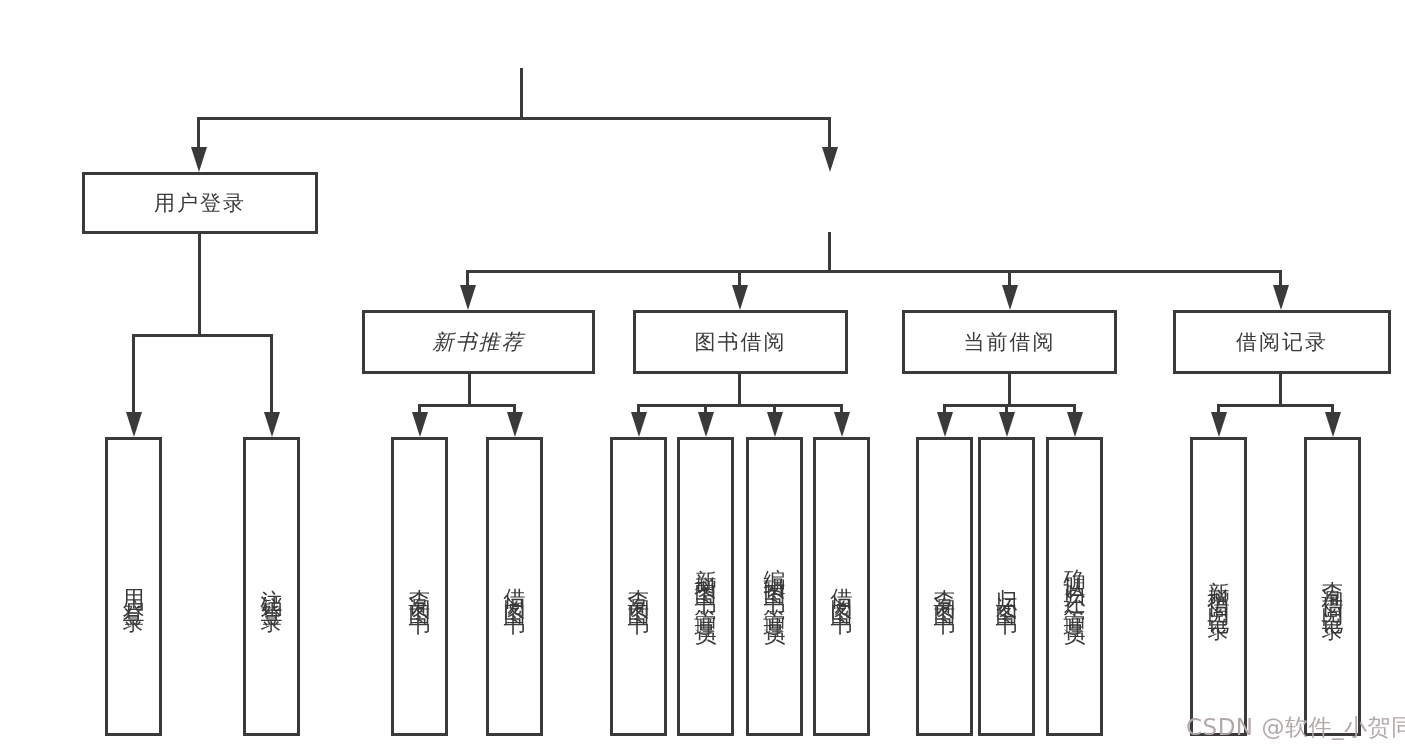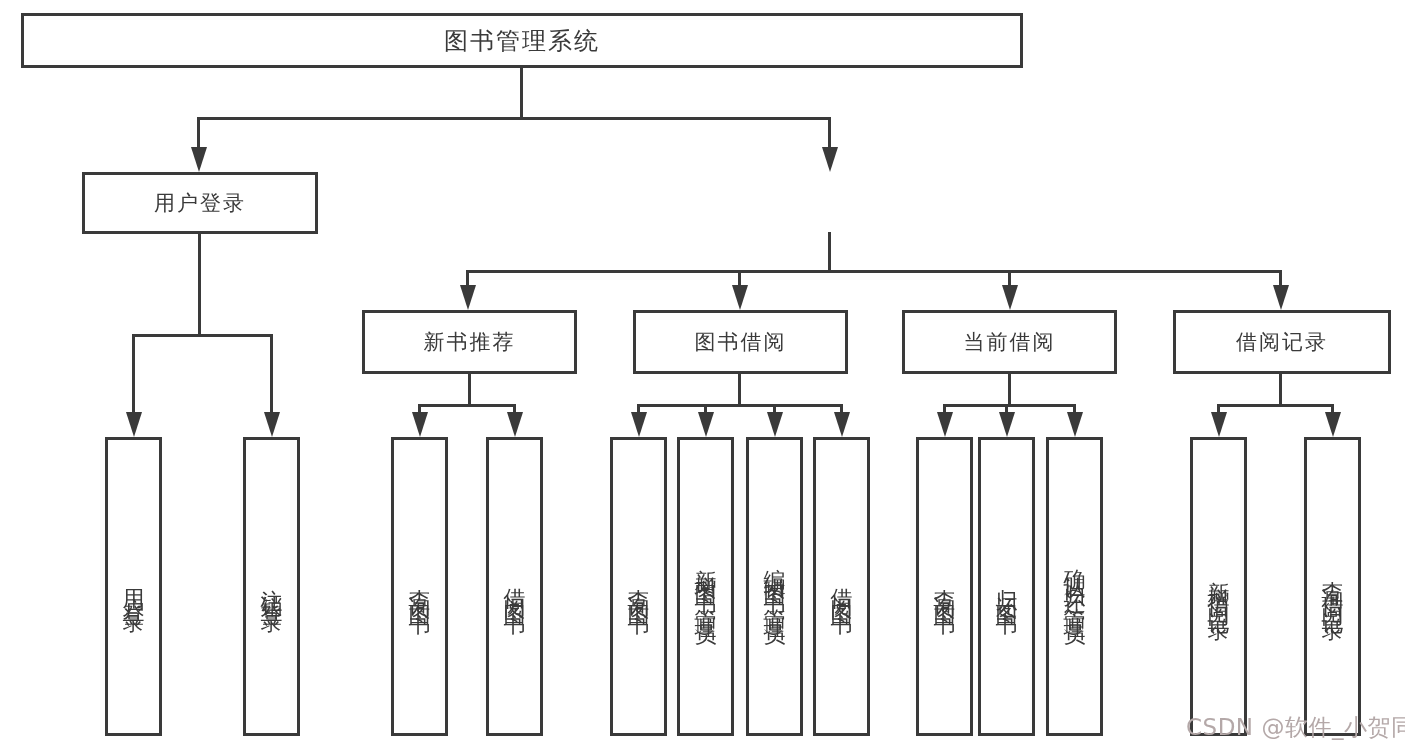--- a/index.html
+++ b/index.html
@@ -63,21 +63,20 @@
     color: #b4a8a8;
     z-index: 10;
     white-space: nowrap;
   }
 </style>
 </head>
 <body>
 
 <div class="stage">
 
-  <div class="box root" style="left:21px; top:13px; width:1002px; height:55px;">图书管理系统</div>
 
   <div class="vline" style="left:520px; top:68px; height:50px;"></div>
   <div class="hline" style="left:197px; top:117px; width:634px;"></div>
   <div class="vline" style="left:197px; top:117px; height:35px;"></div>
   <div class="ah" style="left:191px; top:147px;"></div>
   <div class="vline" style="left:828px; top:117px; height:35px;"></div>
   <div class="ah" style="left:822px; top:147px;"></div>
 
   <div class="box" style="left:82px; top:172px; width:236px; height:62px;">用户登录</div>
 
@@ -92,21 +91,21 @@
   <div class="hline" style="left:466px; top:270px; width:816px;"></div>
   <div class="vline" style="left:466px;  top:270px; height:18px;"></div>
   <div class="ah" style="left:460px;  top:285px;"></div>
   <div class="vline" style="left:738px;  top:270px; height:18px;"></div>
   <div class="ah" style="left:732px;  top:285px;"></div>
   <div class="vline" style="left:1008px; top:270px; height:18px;"></div>
   <div class="ah" style="left:1002px; top:285px;"></div>
   <div class="vline" style="left:1279px; top:270px; height:18px;"></div>
   <div class="ah" style="left:1273px; top:285px;"></div>
 
-  <div class="box" style="left:362px; top:310px; width:215px; height:64px;">新书推荐</div>
+  <div class="box" style="left:362px; top:310px; width:233px; height:64px;font-style:italic;">新书推荐</div>
   <div class="box" style="left:902px; top:310px; width:215px; height:64px;">当前借阅</div>
   <div class="box" style="left:633px; top:310px; width:215px; height:64px;">图书借阅</div>
   <div class="box" style="left:1173px; top:310px; width:218px; height:64px;">借阅记录</div>
 
   <div class="vline" style="left:468px; top:372px; height:35px;"></div>
   <div class="hline" style="left:418px; top:404px; width:98px;"></div>
   <div class="vline" style="left:418px; top:404px; height:13px;"></div>
   <div class="ah" style="left:412px; top:412px;"></div>
   <div class="vline" style="left:513px; top:404px; height:13px;"></div>
   <div class="ah" style="left:507px; top:412px;"></div>

